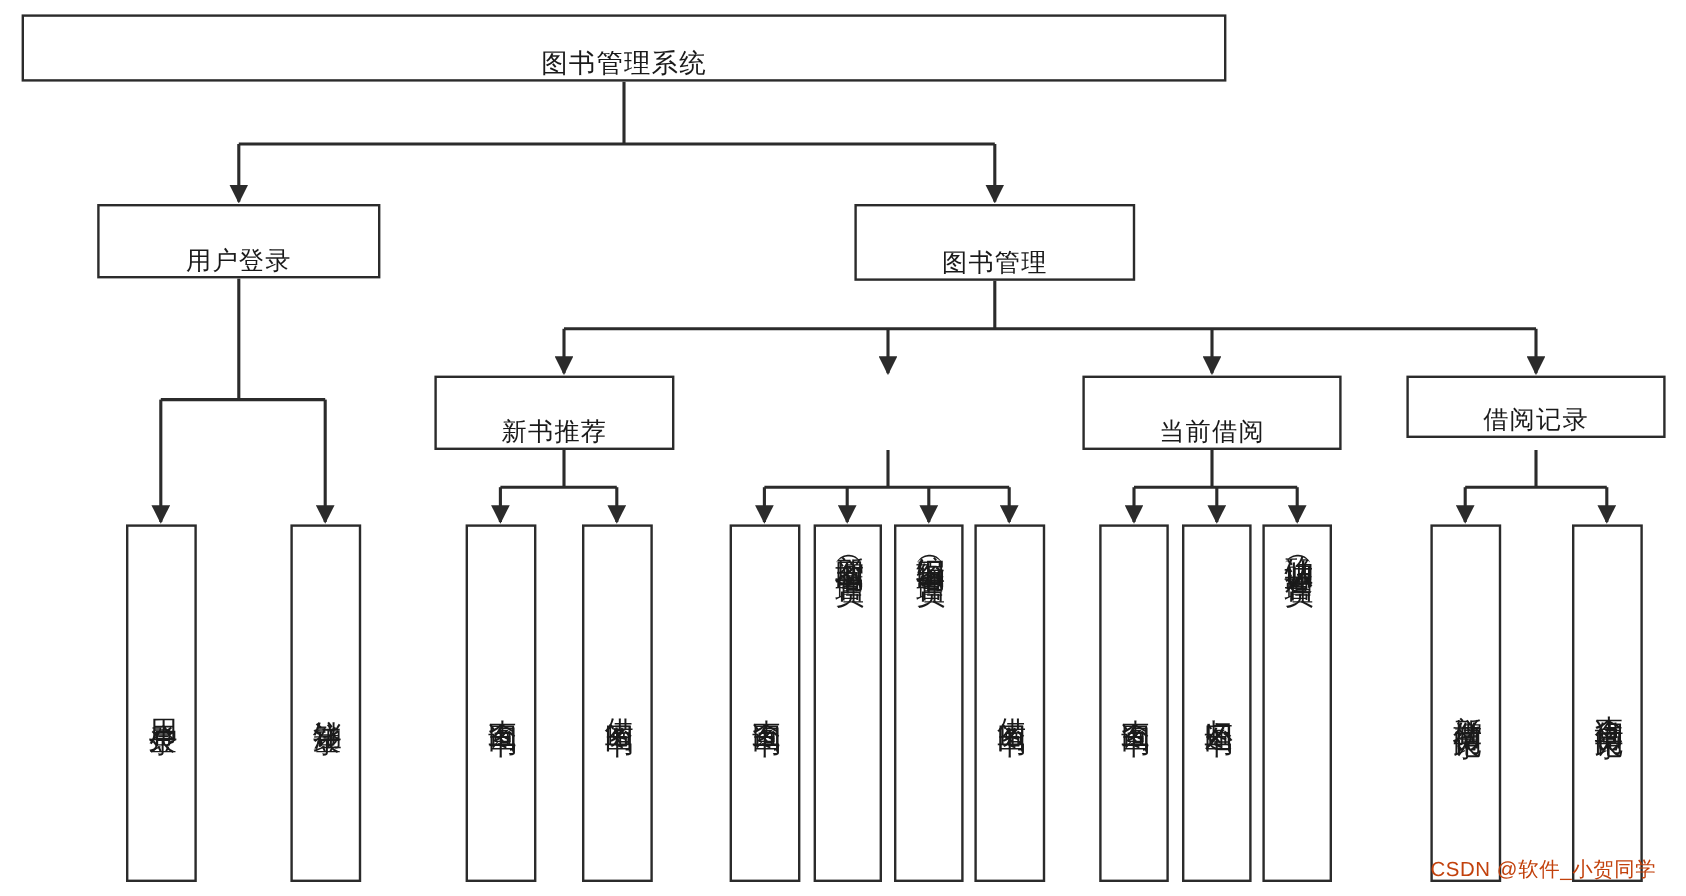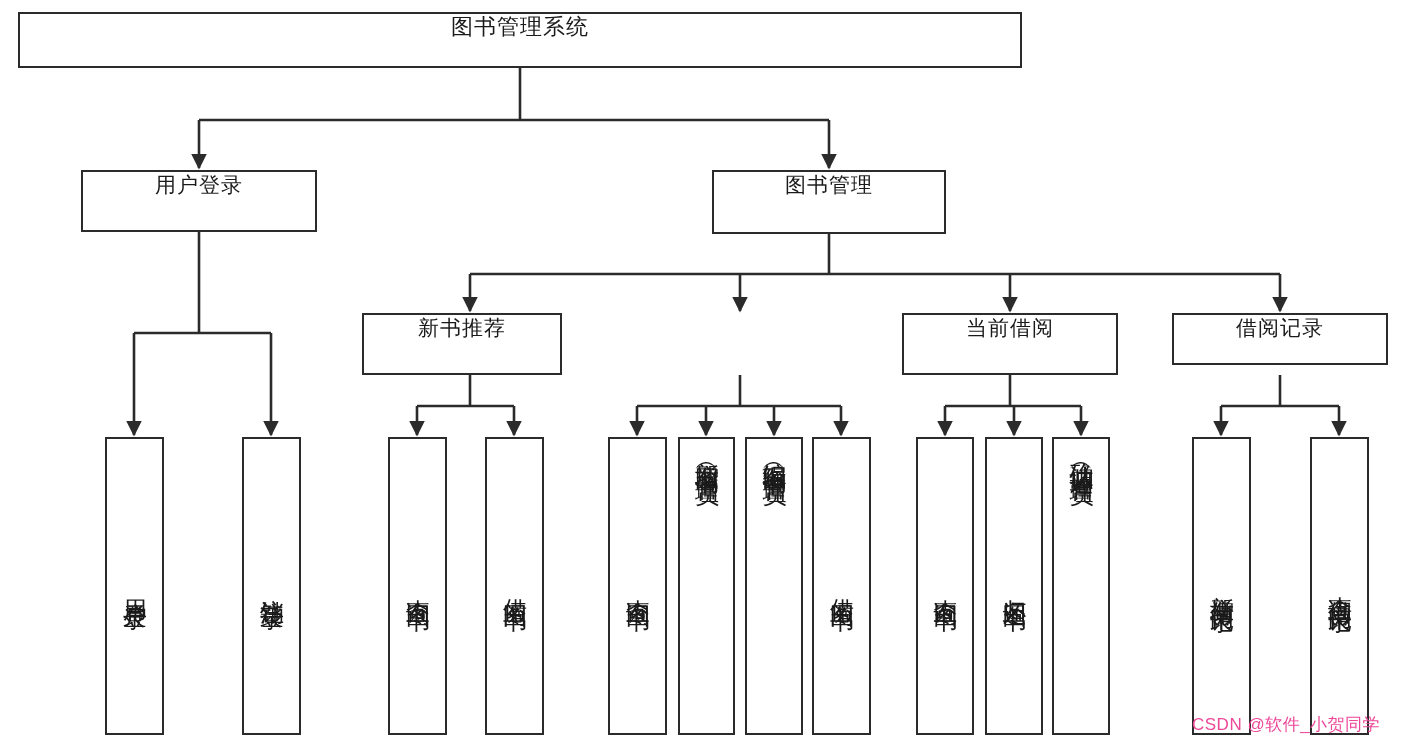--- a/index.html
+++ b/index.html
@@ -25,21 +25,21 @@
     width: 1405px;
     height: 747px;
     pointer-events: none;
   }
   .node {
     position: absolute;
     box-sizing: border-box;
     background: #ffffff;
     border: 2px solid #2b2b2b;
     display: flex;
-    align-items: flex-start;
+    align-items: flex-end;
     justify-content: center;
     color: #1a1a1a;
   }
   .node.h-node {
     font-size: 21px;
     line-height: 1.2;
     letter-spacing: 1px;
     white-space: nowrap;
   }
   .node.root {
@@ -76,21 +76,21 @@
   .v-node {
     align-items: stretch;
     justify-content: stretch;
   }
   .v-node .vtext-wrap { width: 100%; }
   #watermark {
     position: absolute;
     left: 1192px;
     top: 713px;
     font-size: 17px;
-    color: #ec4899;
+    color: #c2410c;
     white-space: nowrap;
     letter-spacing: 0.5px;
     font-family: "Liberation Sans", "DejaVu Sans", sans-serif;
   }
 </style>
 </head>
 <body>
 
 <div id="diagram">
 

